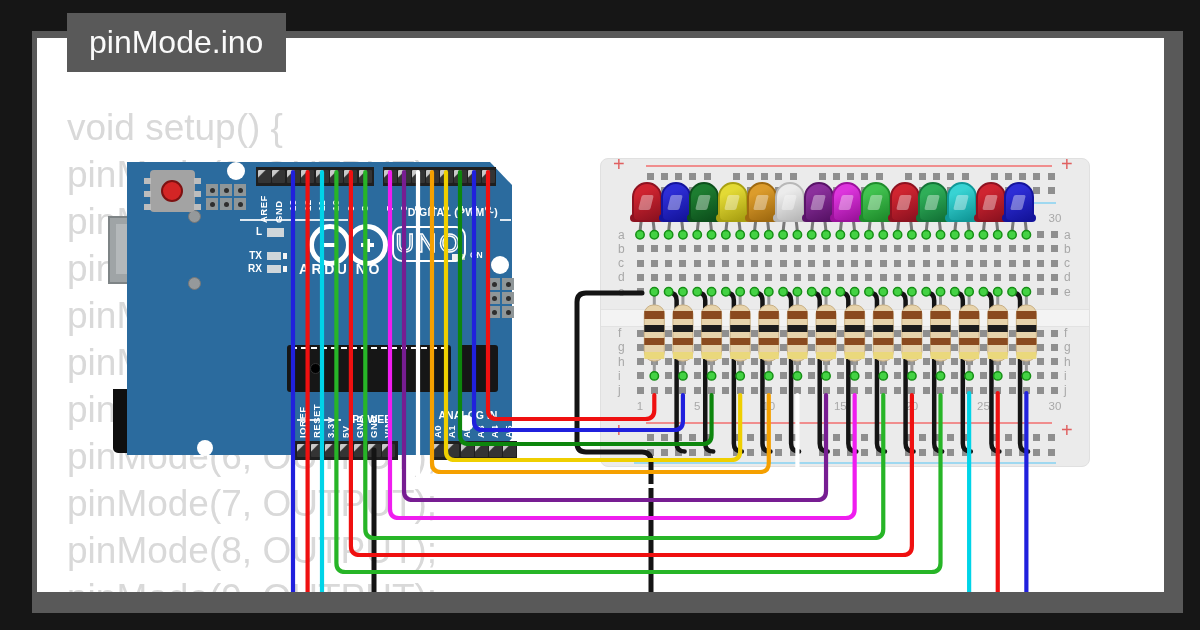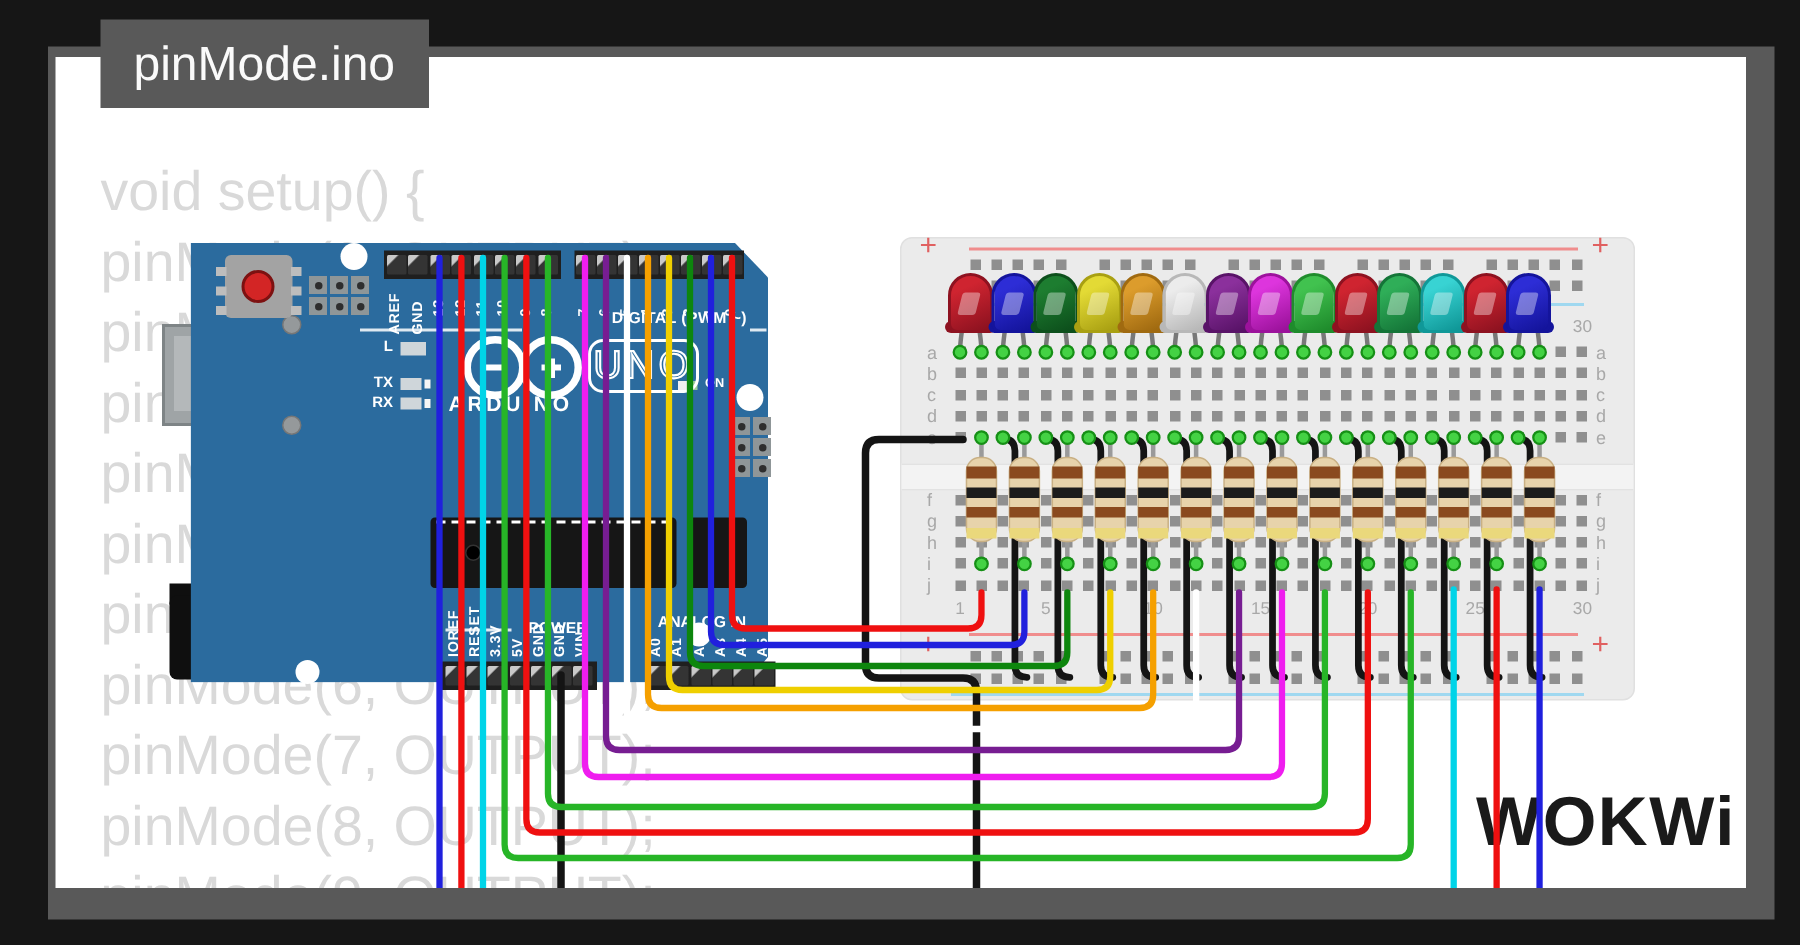--- a/index.html
+++ b/index.html
@@ -610,21 +610,20 @@
         <div class="abs" style="left: 365.5px; top: 238.5px; width: 4px; height: 13px; background: rgb(255, 255, 255);"></div>
         <div class="abs" style="left: 392px; top: 226px; width: 74px; height: 36px; border: 2.5px solid rgb(255, 255, 255); border-radius: 10px; box-sizing: border-box;"><svg width="70" height="32">
             <text x="35" y="24" text-anchor="middle" font-size="26" font-family="Liberation Sans,sans-serif" fill="none" stroke="#ffffff" stroke-width="1.4" letter-spacing="3">UNO</text>
           </svg></div>
         <div class="abs" style="left: 299px; top: 261px; color: rgb(255, 255, 255); font-size: 14px; font-weight: bold; letter-spacing: 2.5px;">ARDUINO</div>
         <div class="abs" style="left: 287px; top: 345px; width: 164px; height: 47px; background: rgb(22, 22, 22); border-radius: 3px;"></div>
         <div class="abs" style="left: 291px; top: 347px; width: 156px; height: 0px; border-top: 2px dashed rgb(255, 255, 255);"></div>
         <div class="abs" style="left: 310px; top: 363px; width: 9px; height: 9px; border-radius: 50%; background: rgb(0, 0, 0); border: 1px solid rgb(51, 51, 51);"></div>
         <div class="abs" style="left: 458px; top: 345px; width: 40px; height: 47px; background: rgb(22, 22, 22); border-radius: 3px;"></div>
       </div>
-    <div class="logo">WOKWi</div>
     <svg class="wsvg" id="wires" width="1200" height="630">
         <path d="M 642.155,214 Q 640.155,228 640,233" stroke="#787878" stroke-width="3" fill="none" stroke-linecap="round"></path>
         <path d="M 652.155,214 Q 654.155,228 654.31,233" stroke="#787878" stroke-width="3" fill="none" stroke-linecap="round"></path>
         <path d="M 670.775,214 Q 668.775,228 668.62,233" stroke="#787878" stroke-width="3" fill="none" stroke-linecap="round"></path>
         <path d="M 680.775,214 Q 682.775,228 682.93,233" stroke="#787878" stroke-width="3" fill="none" stroke-linecap="round"></path>
         <path d="M 699.395,214 Q 697.395,228 697.24,233" stroke="#787878" stroke-width="3" fill="none" stroke-linecap="round"></path>
         <path d="M 709.395,214 Q 711.395,228 711.55,233" stroke="#787878" stroke-width="3" fill="none" stroke-linecap="round"></path>
         <path d="M 728.015,214 Q 726.015,228 725.86,233" stroke="#787878" stroke-width="3" fill="none" stroke-linecap="round"></path>
         <path d="M 738.015,214 Q 740.015,228 740.17,233" stroke="#787878" stroke-width="3" fill="none" stroke-linecap="round"></path>
         <path d="M 756.635,214 Q 754.635,228 754.48,233" stroke="#787878" stroke-width="3" fill="none" stroke-linecap="round"></path>

